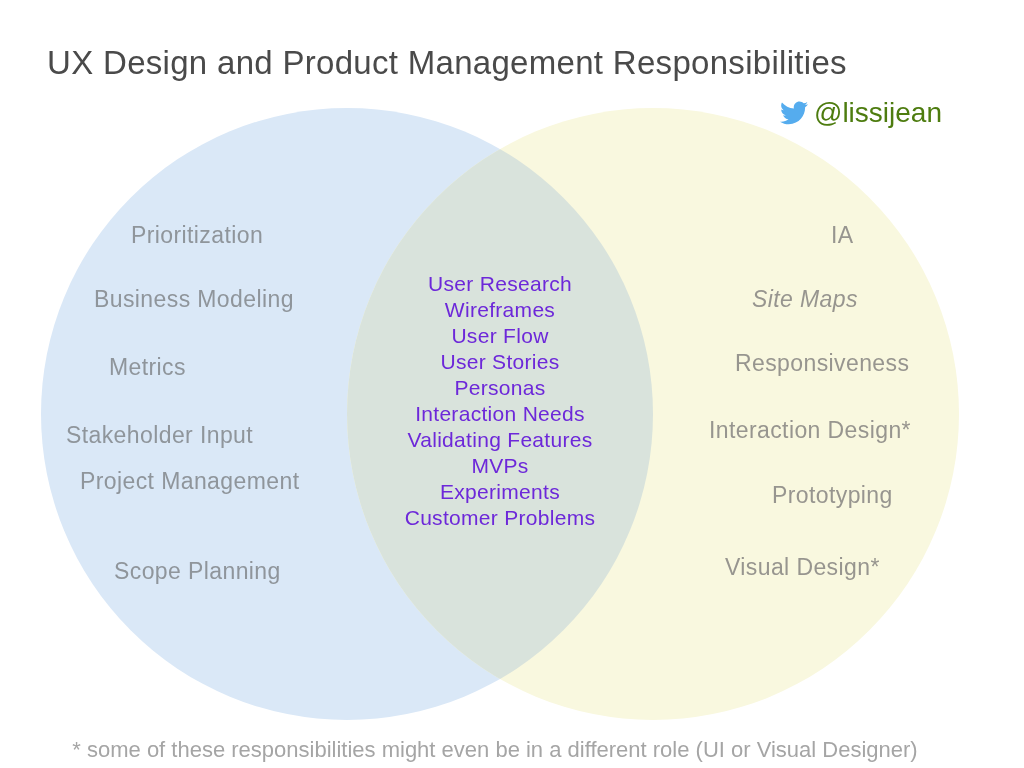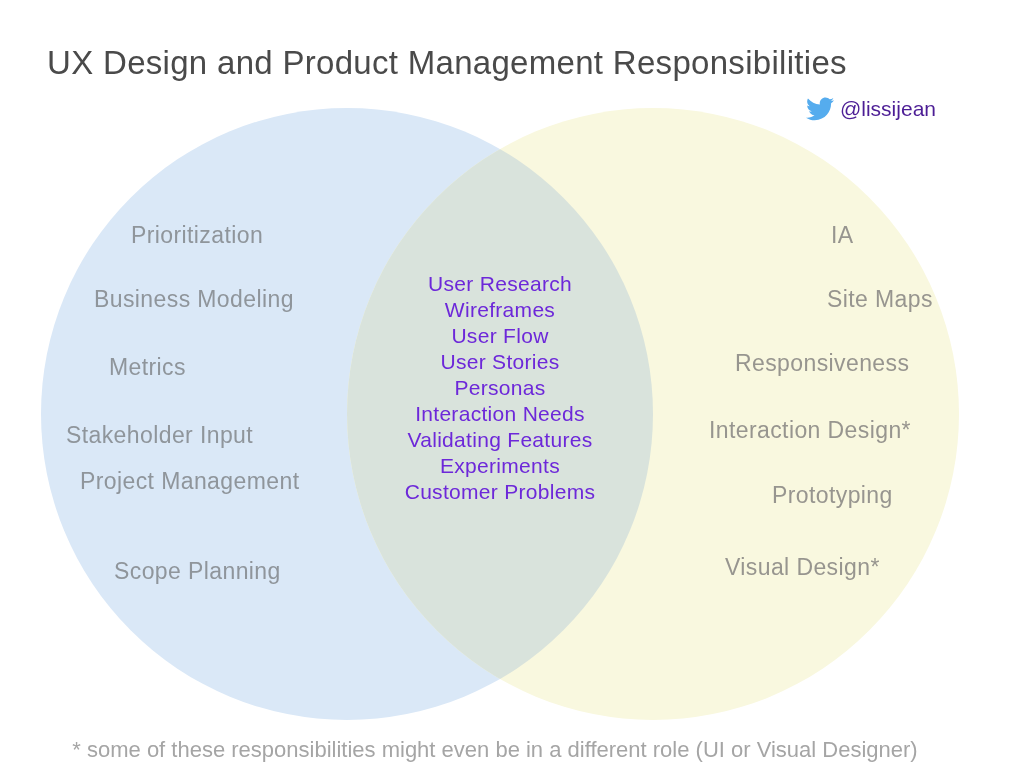--- a/index.html
+++ b/index.html
@@ -1,22 +1,22 @@
 <!DOCTYPE html>
 <html><head>
 <meta charset="utf-8">
 <style>
   html, body { margin:0; padding:0; }
   body { width:1024px; height:768px; background:#ffffff; position:relative; overflow:hidden;
          font-family:"DejaVu Sans", sans-serif; }
   .title { position:absolute; left:0; width:894px; top:44px; text-align:center;
            font-size:33px; color:#4a4a4a; font-weight:300; letter-spacing:0.3px;
            font-family:"Liberation Sans", sans-serif; }
-  .handle { position:absolute; right:88px; top:97px; display:flex; align-items:center; gap:6px;
-            font-size:21px; color:#4c1d95; font-family:"Liberation Sans", sans-serif; }
+  .handle { position:absolute; right:82px; top:97px; display:flex; align-items:center; gap:6px;
+            font-size:28px; color:#4d7c0f; font-family:"Liberation Sans", sans-serif; }
   .handle svg { width:28px; height:24px; }
   svg.venn { position:absolute; left:0; top:0; }
   .lbl { position:absolute; font-size:23px; color:#8f959b; white-space:nowrap;
          font-family:"Liberation Sans", sans-serif; letter-spacing:0.4px; }
   .lbl.r { color:#97958f; }
   .center { position:absolute; left:380px; width:240px; top:271px; text-align:center;
             font-family:"Liberation Sans", sans-serif; }
   .center div { font-size:21px; line-height:26px; color:#6d28d9; letter-spacing:0.3px; }
   .foot { position:absolute; left:0; width:990px; top:737px; text-align:center;
           font-size:22px; color:#a5a5a5; font-family:"Liberation Sans", sans-serif; }
@@ -52,24 +52,25 @@
 <div class="lbl" style="left:114px;top:558px;">Scope Planning</div>
 
 <div class="center">
   <div>User Research</div>
   <div>Wireframes</div>
   <div>User Flow</div>
   <div>User Stories</div>
   <div>Personas</div>
   <div>Interaction Needs</div>
   <div>Validating Features</div>
+  <div>MVPs</div>
   <div>Experiments</div>
   <div>Customer Problems</div>
 </div>
 
 <div class="lbl r" style="left:831px;top:222px;">IA</div>
-<div class="lbl r" style="left:827px;top:286px;">Site Maps</div>
+<div class="lbl r" style="left:752px;top:286px;font-style:italic;">Site Maps</div>
 <div class="lbl r" style="left:735px;top:350px;">Responsiveness</div>
 <div class="lbl r" style="left:709px;top:417px;">Interaction Design*</div>
 <div class="lbl r" style="left:772px;top:482px;">Prototyping</div>
 <div class="lbl r" style="left:725px;top:554px;">Visual Design*</div>
 
 <div class="foot">* some of these responsibilities might even be in a different role (UI or Visual Designer)</div>
 
 </body></html>

